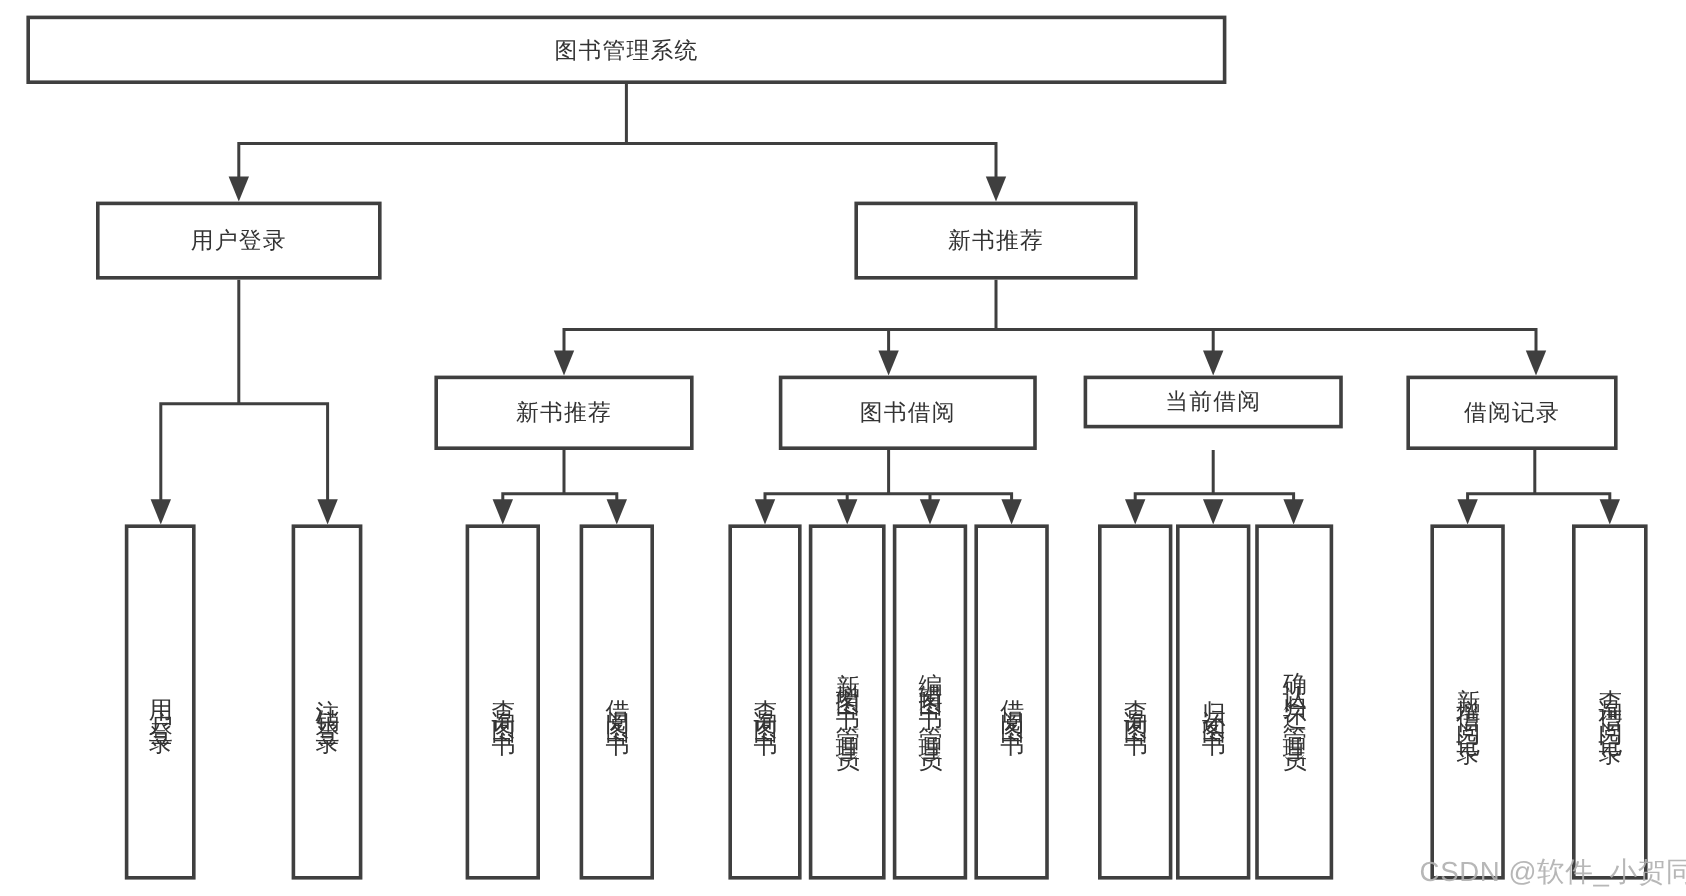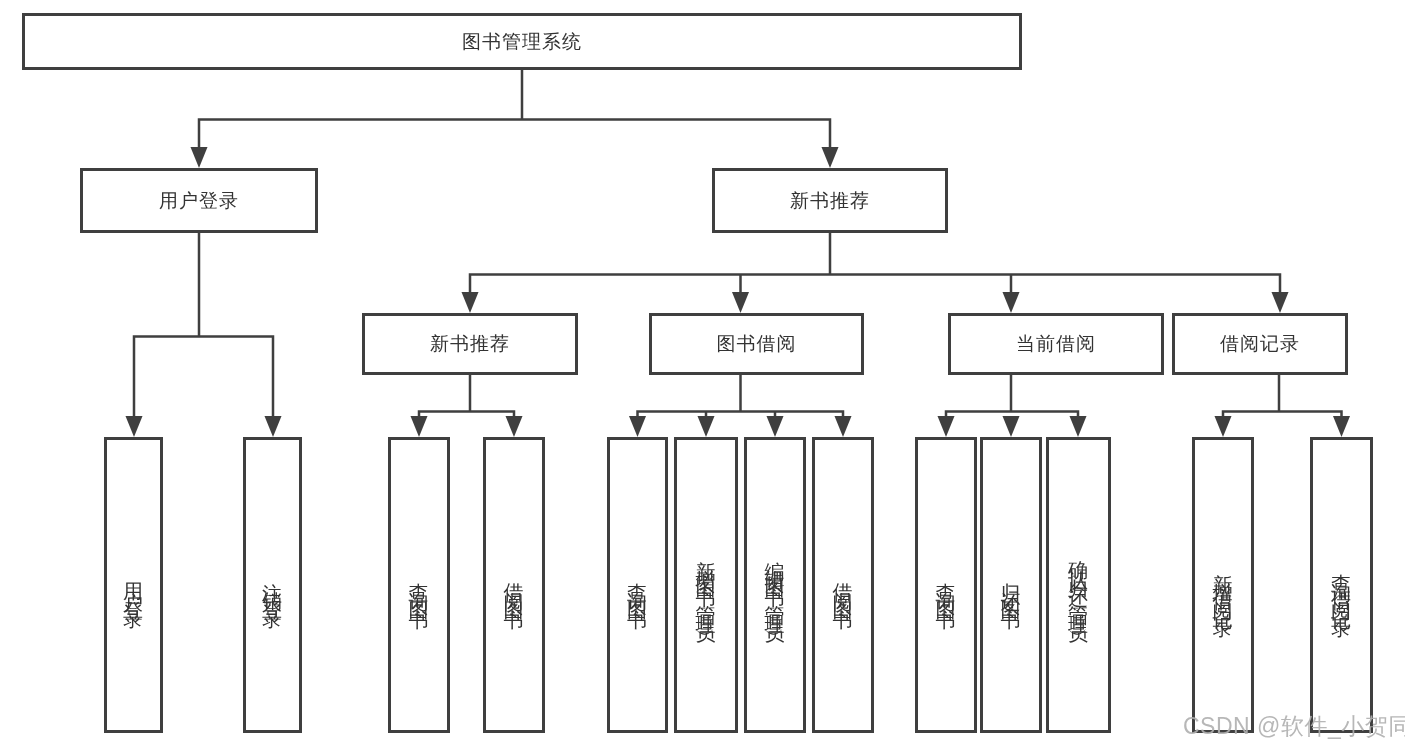--- a/index.html
+++ b/index.html
@@ -98,21 +98,21 @@
   <div class="node hnode" style="left:712px;top:168px;width:236px;height:65px;">
     <span class="label">新书推荐</span>
   </div>
 
   <div class="node hnode" style="left:362px;top:313px;width:216px;height:62px;">
     <span class="label">新书推荐</span>
   </div>
   <div class="node hnode" style="left:633px;top:313px;width:215px;height:62px;margin-left:16px;">
     <span class="label">图书借阅</span>
   </div>
-  <div class="node hnode" style="left:948px;top:313px;width:216px;height:62px;">
+  <div class="node hnode" style="left:903px;top:313px;width:216px;height:44px;">
     <span class="label">当前借阅</span>
   </div>
   <div class="node hnode" style="left:1172px;top:313px;width:176px;height:62px;">
     <span class="label">借阅记录</span>
   </div>
 
   <div class="node vnode" style="left:104px;top:437px;width:59px;height:296px;">
     <span class="label">用户登录</span>
   </div>
   <div class="node vnode" style="left:243px;top:437px;width:59px;height:296px;">

